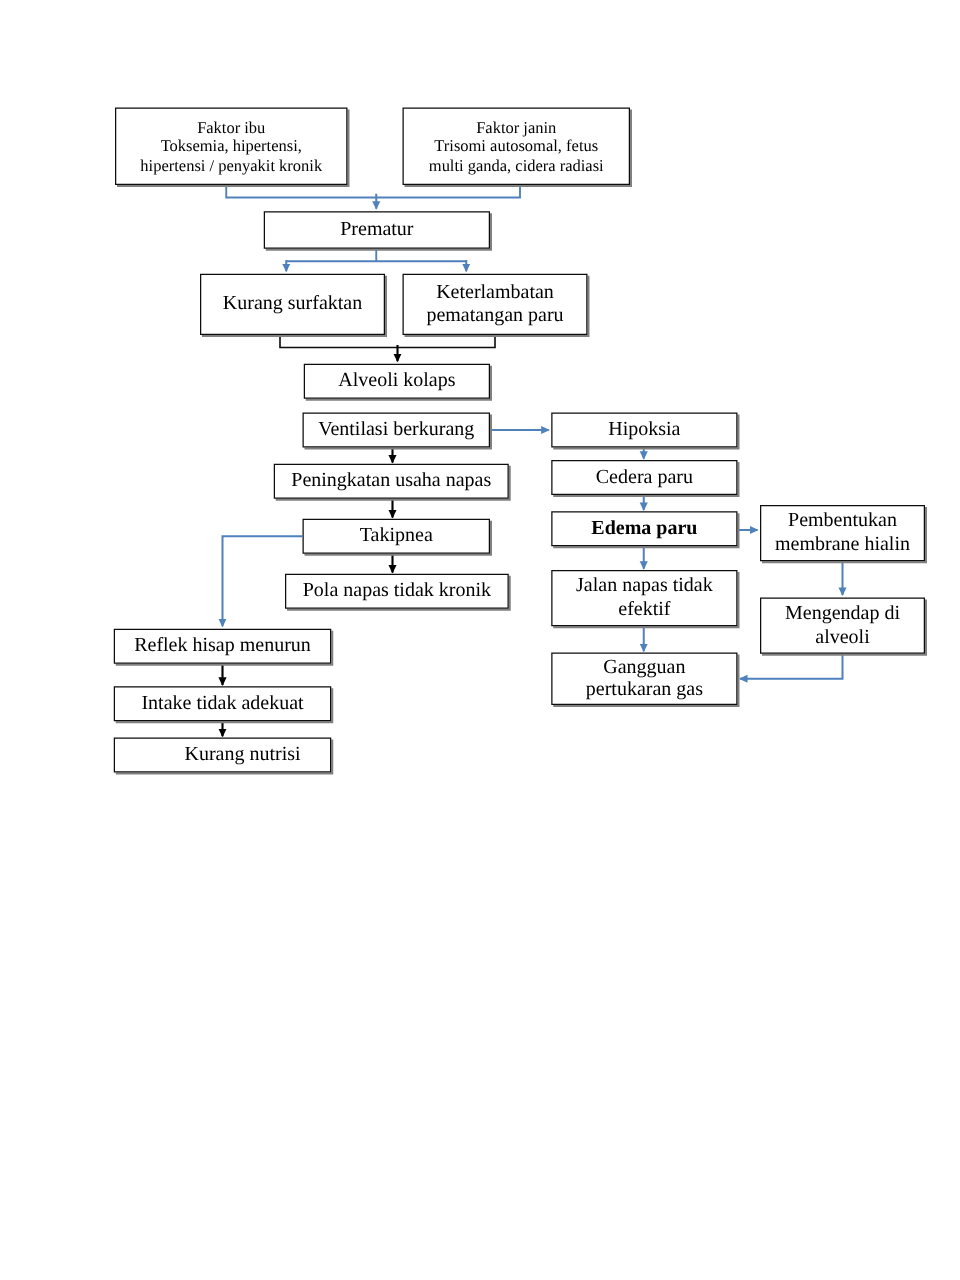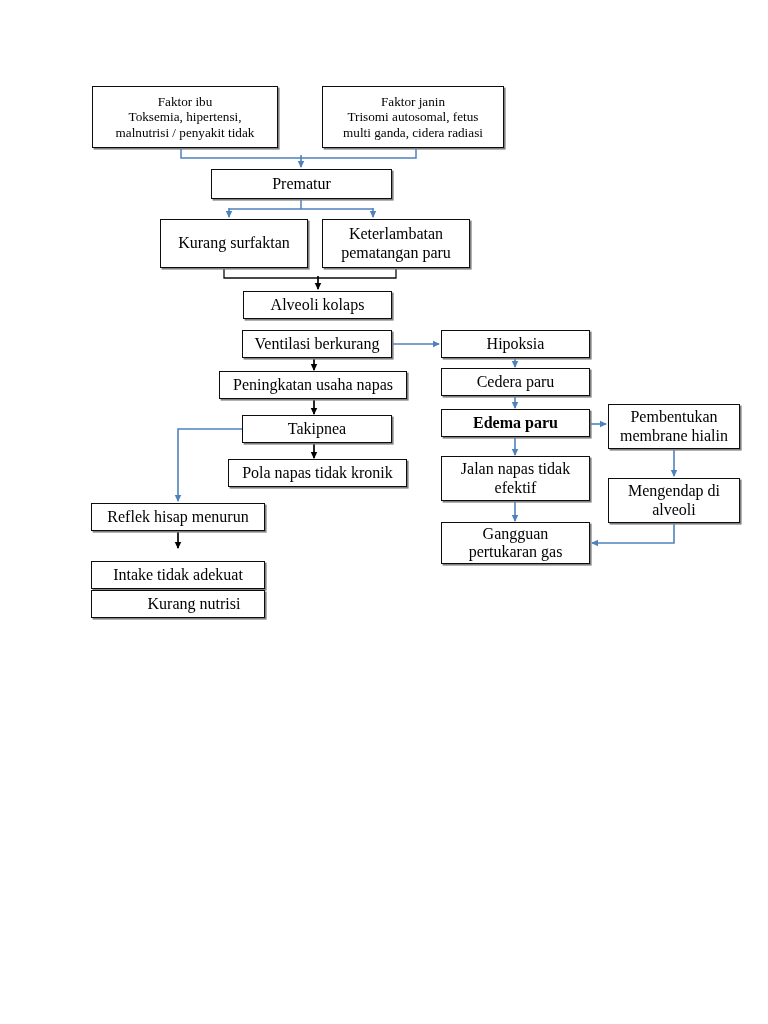--- a/index.html
+++ b/index.html
@@ -145,21 +145,21 @@
     </g>
 
     <g>
       <path d="M 674 523 L 674 543 L 592 543" fill="none" stroke="#4F81BD" stroke-width="1.6" marker-end="url(#ah-blue)"></path>
     </g>
   </svg>
 
   <div class="node fs13" style="left:92px;  top:86px;  width:186px; height:62px;">
     <span class="lbl">Faktor ibu
 Toksemia, hipertensi,
-malnutrisi / penyakit tidak</span>
+hipertensi / penyakit kronik</span>
   </div>
 
   <div class="node fs13" style="left:322px; top:86px;  width:182px; height:62px;">
     <span class="lbl">Faktor janin
 Trisomi autosomal, fetus
 multi ganda, cidera radiasi</span>
   </div>
 
   <div class="node fs14" style="left:211px; top:169px; width:181px; height:30px;">
     <span class="lbl">Prematur</span>
@@ -191,21 +191,21 @@
   </div>
 
   <div class="node fs14" style="left:228px; top:459px; width:179px; height:28px;">
     <span class="lbl">Pola napas tidak kronik</span>
   </div>
 
   <div class="node fs14" style="left:91px;  top:503px; width:174px; height:28px;">
     <span class="lbl">Reflek hisap menurun</span>
   </div>
 
-  <div class="node fs14" style="left:91px;  top:549px; width:174px; height:28px;margin-top:12px;">
+  <div class="node fs14" style="left:91px;  top:549px; width:174px; height:28px;">
     <span class="lbl">Intake tidak adekuat</span>
   </div>
 
   <div class="node fs14" style="left:91px;  top:590px; width:174px; height:28px;padding-left:32px;">
     <span class="lbl">Kurang nutrisi</span>
   </div>
 
   <div class="node fs14" style="left:441px; top:330px; width:149px; height:28px;">
     <span class="lbl">Hipoksia</span>
   </div>

